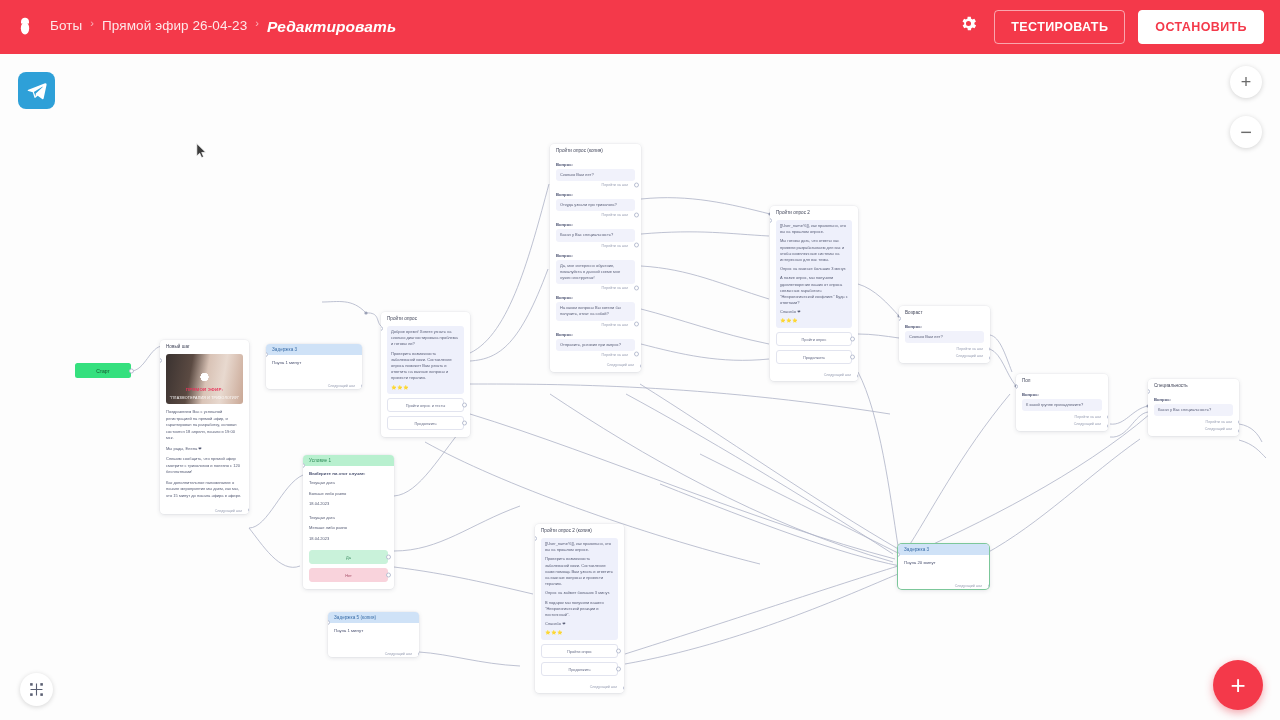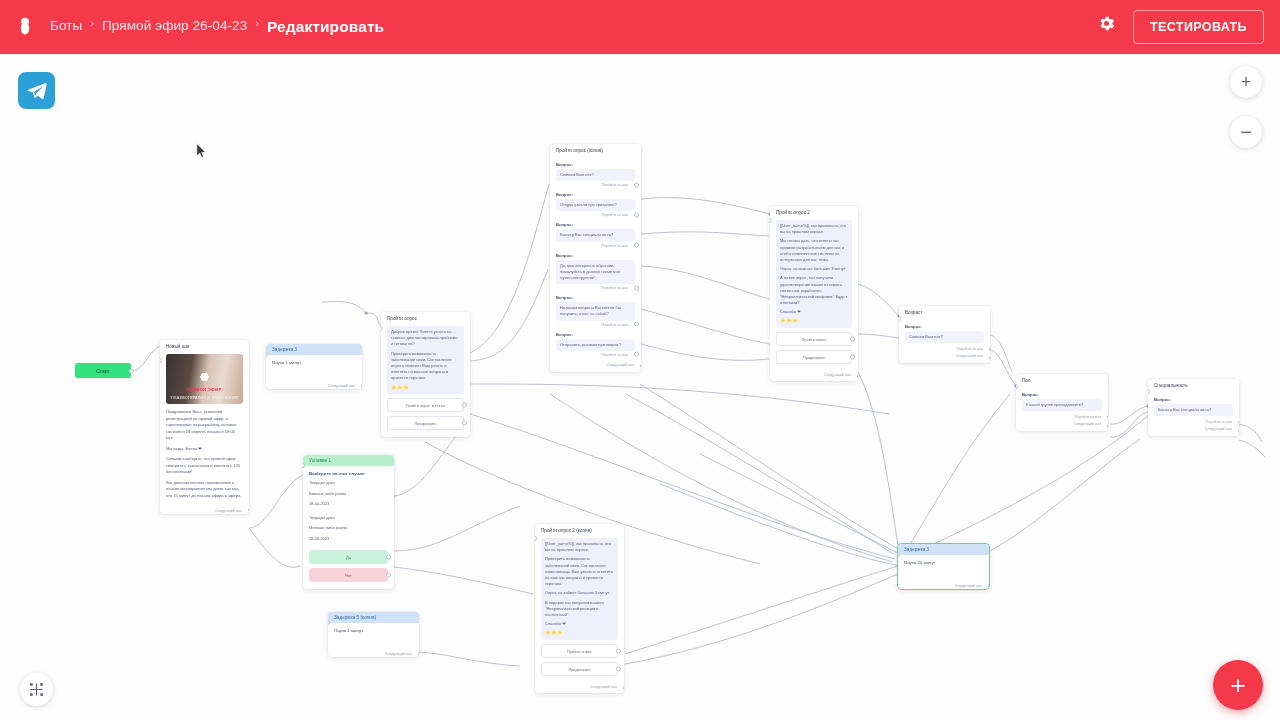--- a/index.html
+++ b/index.html
@@ -25,21 +25,21 @@
     display: flex; align-items: center; justify-content: center;
     margin-right: 14px;
   }
   .crumbs { display: flex; align-items: flex-start; gap: 8px; }
   .crumb {
     color: rgba(255,255,255,.88);
     font-size: 13.5px;
     white-space: nowrap;
     letter-spacing: .1px;
   }
-  .crumb.active { color: #fff; font-size: 15.5px; font-weight: 600; }
+  .crumb.active { color: #fff; font-size: 15.5px; font-weight: 600; font-style: italic; }
   .crumb-sep {
     color: rgba(255,255,255,.62);
     font-size: 11px;
     display: inline-block;
     transform: translateY(-1px);
   }
   .header-right {
     margin-left: auto;
     display: flex; align-items: flex-start; gap: 13px;
   }
@@ -244,20 +244,21 @@
     <span class="crumb-sep">›</span>
     <span class="crumb active">Редактировать</span>
   </div>
   <div class="header-right">
     <div class="gear-btn">
       <svg width="19" height="19" viewBox="0 0 24 24" fill="#fff">
         <path d="M19.4 13a7.8 7.8 0 000-2l2-1.6-2-3.4-2.4 1a7.6 7.6 0 00-1.7-1l-.4-2.6h-4l-.3 2.6c-.6.2-1.2.6-1.8 1l-2.4-1-2 3.4L6.6 11a7.8 7.8 0 000 2l-2 1.6 2 3.4 2.4-1c.6.4 1.2.8 1.8 1l.3 2.6h4l.4-2.6c.6-.2 1.1-.6 1.7-1l2.4 1 2-3.4zM12 15.2A3.2 3.2 0 1112 8.8a3.2 3.2 0 010 6.4z"></path>
       </svg>
     </div>
     <button class="btn-outline">ТЕСТИРОВАТЬ</button>
+    <button class="btn-solid">ОСТАНОВИТЬ</button>
   </div>
 </div>
 
 <div class="canvas">
 
   <svg class="edges">
     <g fill="none" stroke="#adb3c6" stroke-width="0.8">
       <path d="M131 317 C 145 317, 150 292, 163 292"></path>
       <path d="M249 474 C 268 474, 282 430, 303 421"></path>
       <path d="M249 474 C 262 490, 280 520, 300 512"></path>

